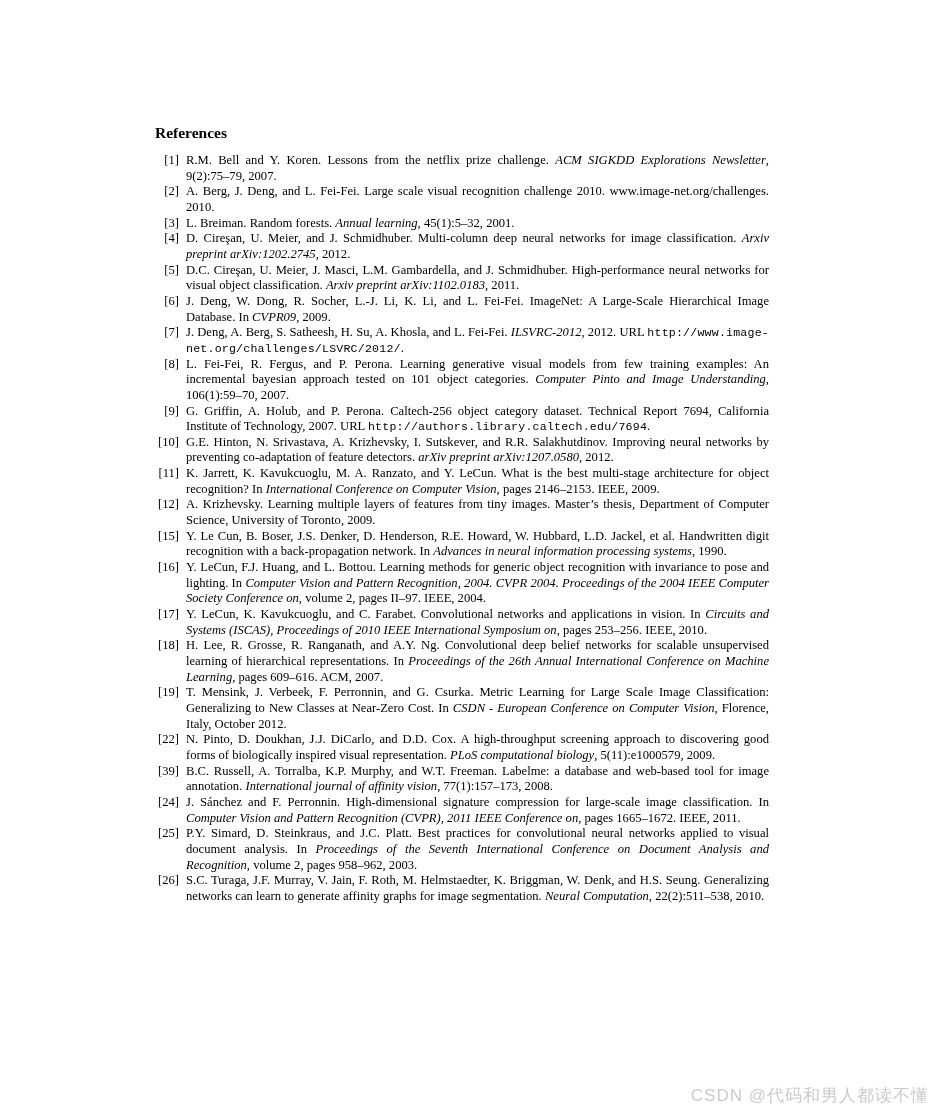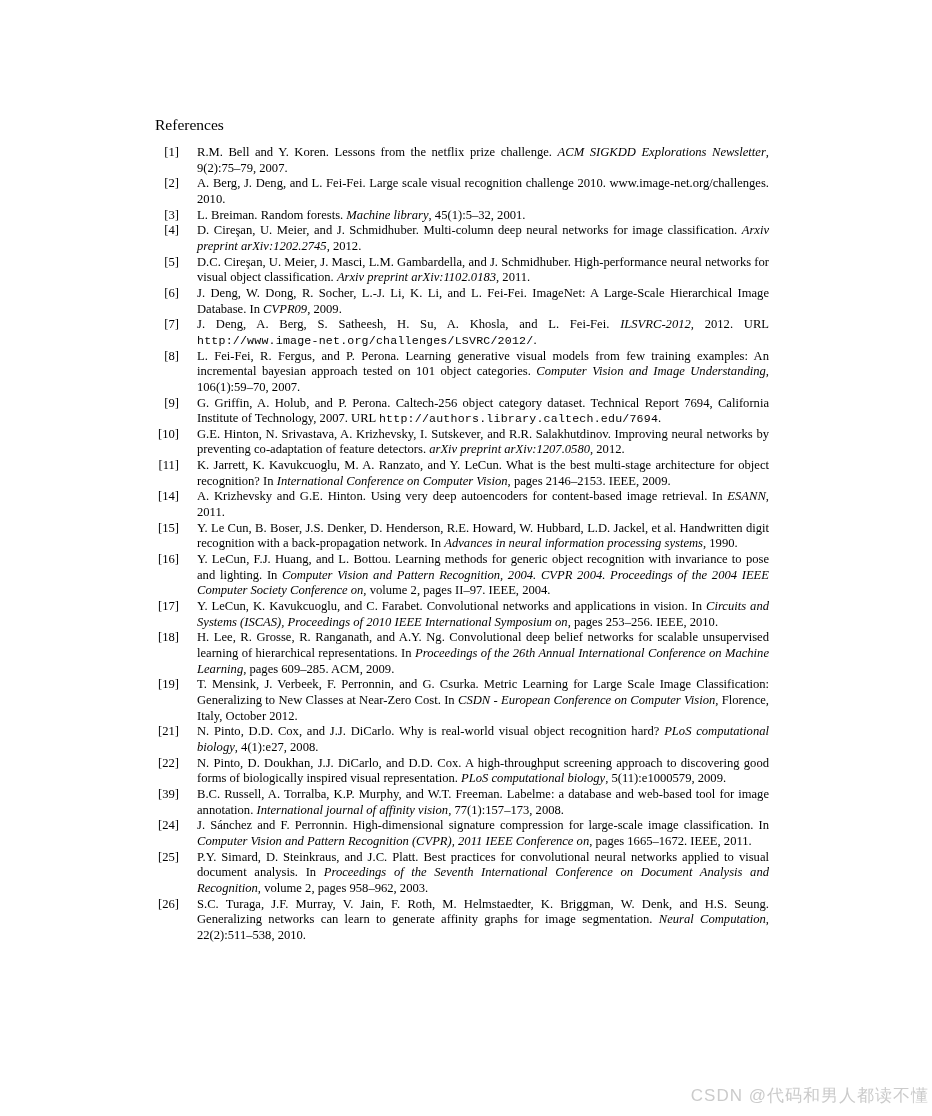--- a/index.html
+++ b/index.html
@@ -12,37 +12,37 @@
     color: #000;
   }
   .content {
     position: absolute;
     left: 155px; top: 117px;
     width: 614px;
   }
   .heading {
     font-size: 15.5px;
     line-height: 16px;
-    font-weight: normal;
-    margin: 0 0 12px 0;
+    font-weight: bold;
+    margin: 8px 0 12px 0;
   }
   .ref-list { }
   .ref {
     display: flex;
     font-size: 12.6px;
     line-height: 15.65px;
   }
   .ref-num {
     flex: 0 0 24px;
     text-align: right;
     white-space: nowrap;
   }
   .ref-body {
     flex: 1;
-    margin-left: 18px;
+    margin-left: 7px;
     text-align: justify;
   }
   .i { font-style: italic; }
   .m {
     font-family: "Liberation Mono", "DejaVu Sans Mono", monospace;
     font-size: 11.6px;
     letter-spacing: 0.2px;
   }
   .watermark {
     position: absolute;
@@ -63,81 +63,77 @@
       <div class="ref">
         <span class="ref-num">[1]</span>
         <span class="ref-body"><span>R.M. Bell and Y. Koren. Lessons from the netflix prize challenge. </span><span class="i">ACM SIGKDD Explorations Newsletter</span><span>, 9(2):75–79, 2007.</span></span>
       </div>
       <div class="ref">
         <span class="ref-num">[2]</span>
         <span class="ref-body"><span>A. Berg, J. Deng, and L. Fei-Fei. Large scale visual recognition challenge 2010. www.image-net.org/challenges. 2010.</span></span>
       </div>
       <div class="ref">
         <span class="ref-num">[3]</span>
-        <span class="ref-body"><span>L. Breiman. Random forests. </span><span class="i">Machine library</span><span>, 45(1):5–32, 2001.</span></span>
+        <span class="ref-body"><span>L. Breiman. Random forests. </span><span class="i">Annual learning</span><span>, 45(1):5–32, 2001.</span></span>
       </div>
       <div class="ref">
         <span class="ref-num">[4]</span>
         <span class="ref-body"><span>D. Cireşan, U. Meier, and J. Schmidhuber. Multi-column deep neural networks for image classification. </span><span class="i">Arxiv preprint arXiv:1202.2745</span><span>, 2012.</span></span>
       </div>
       <div class="ref">
         <span class="ref-num">[5]</span>
         <span class="ref-body"><span>D.C. Cireşan, U. Meier, J. Masci, L.M. Gambardella, and J. Schmidhuber. High-performance neural networks for visual object classification. </span><span class="i">Arxiv preprint arXiv:1102.0183</span><span>, 2011.</span></span>
       </div>
       <div class="ref">
         <span class="ref-num">[6]</span>
         <span class="ref-body"><span>J. Deng, W. Dong, R. Socher, L.-J. Li, K. Li, and L. Fei-Fei. ImageNet: A Large-Scale Hierarchical Image Database. In </span><span class="i">CVPR09</span><span>, 2009.</span></span>
       </div>
       <div class="ref">
         <span class="ref-num">[7]</span>
         <span class="ref-body"><span>J. Deng, A. Berg, S. Satheesh, H. Su, A. Khosla, and L. Fei-Fei. </span><span class="i">ILSVRC-2012</span><span>, 2012. URL </span><span class="m">http://www.image-net.org/challenges/LSVRC/2012/</span><span>.</span></span>
       </div>
       <div class="ref">
         <span class="ref-num">[8]</span>
-        <span class="ref-body"><span>L. Fei-Fei, R. Fergus, and P. Perona. Learning generative visual models from few training examples: An incremental bayesian approach tested on 101 object categories. </span><span class="i">Computer Vision and Image Understanding</span><span>, 106(1):59–70, 2007.</span></span>
+        <span class="ref-body"><span>L. Fei-Fei, R. Fergus, and P. Perona. Learning generative visual models from few training examples: An incremental bayesian approach tested on 101 object categories. </span><span class="i">Computer Pinto and Image Understanding</span><span>, 106(1):59–70, 2007.</span></span>
       </div>
       <div class="ref">
         <span class="ref-num">[9]</span>
         <span class="ref-body"><span>G. Griffin, A. Holub, and P. Perona. Caltech-256 object category dataset. Technical Report 7694, California Institute of Technology, 2007. URL </span><span class="m">http://authors.library.caltech.edu/7694</span><span>.</span></span>
       </div>
       <div class="ref">
         <span class="ref-num">[10]</span>
         <span class="ref-body"><span>G.E. Hinton, N. Srivastava, A. Krizhevsky, I. Sutskever, and R.R. Salakhutdinov. Improving neural networks by preventing co-adaptation of feature detectors. </span><span class="i">arXiv preprint arXiv:1207.0580</span><span>, 2012.</span></span>
       </div>
       <div class="ref">
         <span class="ref-num">[11]</span>
         <span class="ref-body"><span>K. Jarrett, K. Kavukcuoglu, M. A. Ranzato, and Y. LeCun. What is the best multi-stage architecture for object recognition? In </span><span class="i">International Conference on Computer Vision</span><span>, pages 2146–2153. IEEE, 2009.</span></span>
       </div>
       <div class="ref">
-        <span class="ref-num">[14]</span>
-        <span class="ref-body"><span>A. Krizhevsky and G.E. Hinton. Using very deep autoencoders for content-based image retrieval. In </span><span class="i">ESANN</span><span>, 2011.</span></span>
+        <span class="ref-num">[12]</span>
+        <span class="ref-body"><span>A. Krizhevsky. Learning multiple layers of features from tiny images. Master’s thesis, Department of Computer Science, University of Toronto, 2009.</span></span>
       </div>
       <div class="ref">
         <span class="ref-num">[15]</span>
         <span class="ref-body"><span>Y. Le Cun, B. Boser, J.S. Denker, D. Henderson, R.E. Howard, W. Hubbard, L.D. Jackel, et al. Handwritten digit recognition with a back-propagation network. In </span><span class="i">Advances in neural information processing systems</span><span>, 1990.</span></span>
       </div>
       <div class="ref">
         <span class="ref-num">[16]</span>
         <span class="ref-body"><span>Y. LeCun, F.J. Huang, and L. Bottou. Learning methods for generic object recognition with invariance to pose and lighting. In </span><span class="i">Computer Vision and Pattern Recognition, 2004. CVPR 2004. Proceedings of the 2004 IEEE Computer Society Conference on</span><span>, volume 2, pages II–97. IEEE, 2004.</span></span>
       </div>
       <div class="ref">
         <span class="ref-num">[17]</span>
         <span class="ref-body"><span>Y. LeCun, K. Kavukcuoglu, and C. Farabet. Convolutional networks and applications in vision. In </span><span class="i">Circuits and Systems (ISCAS), Proceedings of 2010 IEEE International Symposium on</span><span>, pages 253–256. IEEE, 2010.</span></span>
       </div>
       <div class="ref">
         <span class="ref-num">[18]</span>
-        <span class="ref-body"><span>H. Lee, R. Grosse, R. Ranganath, and A.Y. Ng. Convolutional deep belief networks for scalable unsupervised learning of hierarchical representations. In </span><span class="i">Proceedings of the 26th Annual International Conference on Machine Learning</span><span>, pages 609–285. ACM, 2009.</span></span>
+        <span class="ref-body"><span>H. Lee, R. Grosse, R. Ranganath, and A.Y. Ng. Convolutional deep belief networks for scalable unsupervised learning of hierarchical representations. In </span><span class="i">Proceedings of the 26th Annual International Conference on Machine Learning</span><span>, pages 609–616. ACM, 2007.</span></span>
       </div>
       <div class="ref">
         <span class="ref-num">[19]</span>
         <span class="ref-body"><span>T. Mensink, J. Verbeek, F. Perronnin, and G. Csurka. Metric Learning for Large Scale Image Classification: Generalizing to New Classes at Near-Zero Cost. In </span><span class="i">CSDN - European Conference on Computer Vision</span><span>, Florence, Italy, October 2012.</span></span>
-      </div>
-      <div class="ref">
-        <span class="ref-num">[21]</span>
-        <span class="ref-body"><span>N. Pinto, D.D. Cox, and J.J. DiCarlo. Why is real-world visual object recognition hard? </span><span class="i">PLoS computational biology</span><span>, 4(1):e27, 2008.</span></span>
       </div>
       <div class="ref">
         <span class="ref-num">[22]</span>
         <span class="ref-body"><span>N. Pinto, D. Doukhan, J.J. DiCarlo, and D.D. Cox. A high-throughput screening approach to discovering good forms of biologically inspired visual representation. </span><span class="i">PLoS computational biology</span><span>, 5(11):e1000579, 2009.</span></span>
       </div>
       <div class="ref">
         <span class="ref-num">[39]</span>
         <span class="ref-body"><span>B.C. Russell, A. Torralba, K.P. Murphy, and W.T. Freeman. Labelme: a database and web-based tool for image annotation. </span><span class="i">International journal of affinity vision</span><span>, 77(1):157–173, 2008.</span></span>
       </div>
       <div class="ref">

